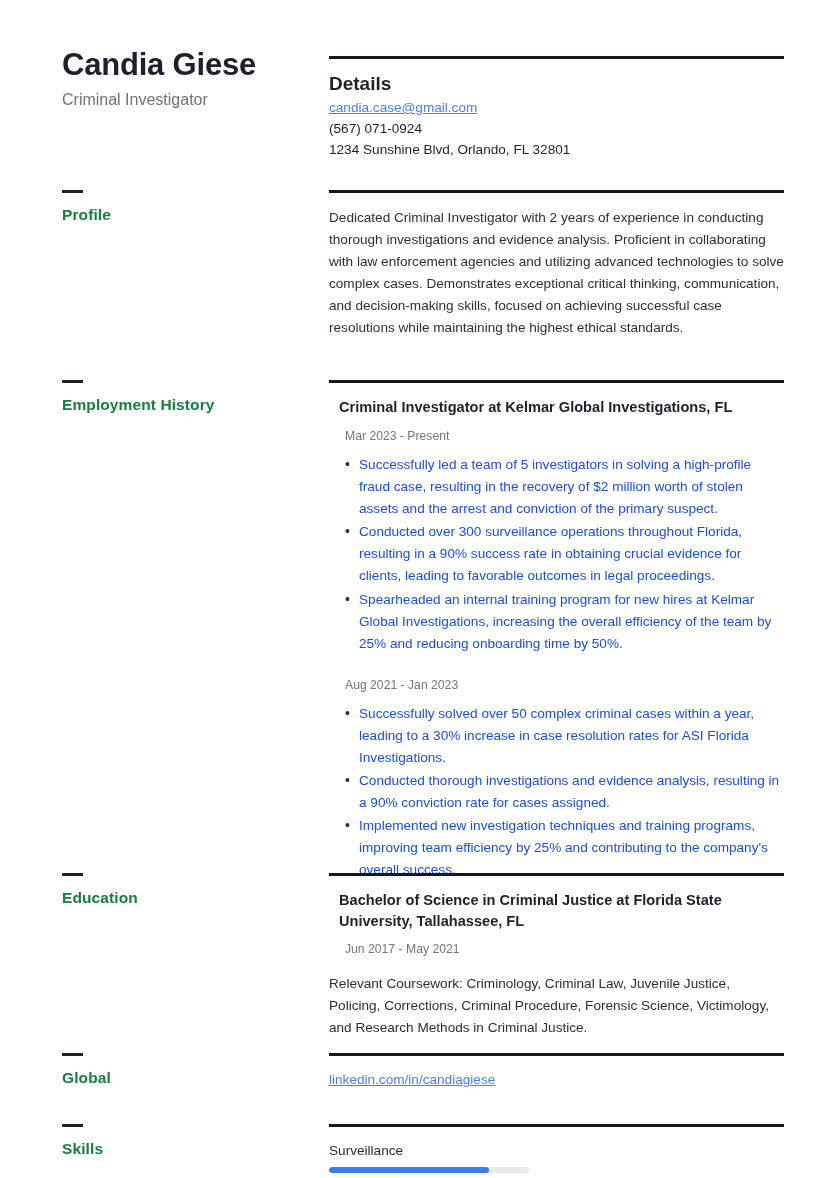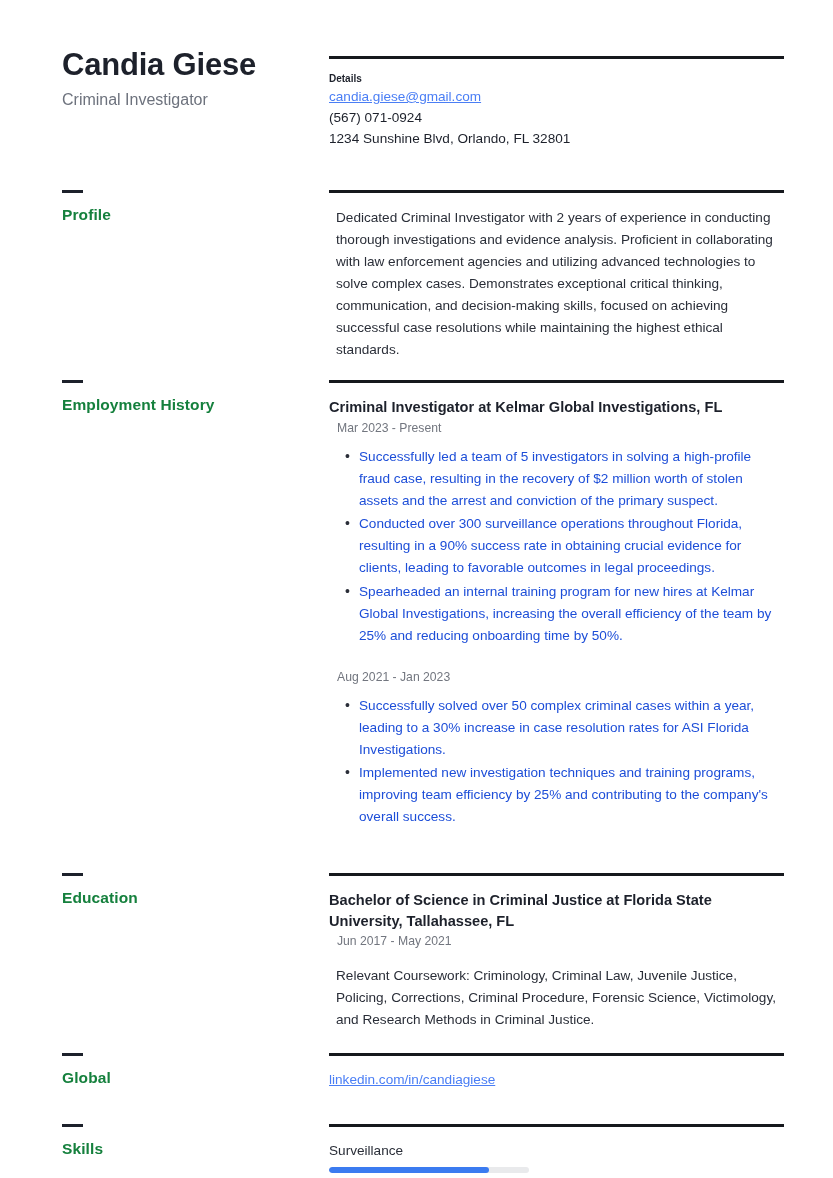--- a/index.html
+++ b/index.html
@@ -73,21 +73,21 @@
   .job-title {
     font-size: 16px;
     font-weight: normal;
     color: #6d727d;
     line-height: 1.3;
     margin: 7px 0 0 0;
   }
 
   
   .details-heading {
-    font-size: 10px;
+    font-size: 19px;
     font-weight: bold;
     color: #1d212b;
     margin: 0 0 3px 0;
   }
   .detail-line {
     font-size: 13.6px;
     line-height: 1.53;
     color: #1d212b;
   }
   a.link {
@@ -95,34 +95,34 @@
     text-decoration: underline;
     font-size: 13.6px;
     line-height: 1.53;
   }
 
   
   .body-text {
     font-size: 13.6px;
     line-height: 1.62;
     color: #2a2e38;
-    margin: 7px;
+    margin: 0;
   }
   .entry-title {
     font-size: 14.6px;
     font-weight: bold;
     color: #1d212b;
     line-height: 1.42;
-    margin: 0;
+    margin: 10px;
   }
   .entry-date {
     font-size: 12.2px;
     color: #72767f;
     line-height: 1.45;
-    margin: 2px 0 0 8px;
+    margin: 2px 0 0 16px;
   }
   ul.bullets {
     margin: 9px 0 0 0;
     padding: 0 0 0 22px;
     list-style: none;
   }
   ul.bullets li {
     font-size: 13.6px;
     line-height: 1.62;
     color: #1d4ed8;
@@ -168,21 +168,21 @@
 
   <div class="section" style="top:48px;">
     <div class="side">
       <h1 class="name">Candia Giese</h1>
       <div class="job-title">Criminal Investigator</div>
     </div>
     <div class="main" style="top:8px;">
       <div class="rule"></div>
       <div class="details-heading">Details</div>
       <div>
-        <a class="link" href="#">candia.giese@gmail.com</a>
+        <a class="link" href="#">candia.case@gmail.com</a>
       </div>
       <div class="detail-line">(567) 071-0924</div>
       <div class="detail-line">1234 Sunshine Blvd, Orlando, FL 32801</div>
     </div>
   </div>
 
   <div class="section" style="top:190px;">
     <div class="side">
       <div class="side-dash"></div>
       <div class="side-label">Profile</div>
@@ -208,20 +208,21 @@
           <li>Successfully led a team of 5 investigators in solving a high-profile fraud case, resulting in the recovery of $2 million worth of stolen assets and the arrest and conviction of the primary suspect.</li>
           <li>Conducted over 300 surveillance operations throughout Florida, resulting in a 90% success rate in obtaining crucial evidence for clients, leading to favorable outcomes in legal proceedings.</li>
           <li>Spearheaded an internal training program for new hires at Kelmar Global Investigations, increasing the overall efficiency of the team by 25% and reducing onboarding time by 50%.</li>
         </ul>
       </div>
 
       <div class="entry-block">
         <div class="entry-date">Aug 2021 - Jan 2023</div>
         <ul class="bullets">
           <li>Successfully solved over 50 complex criminal cases within a year, leading to a 30% increase in case resolution rates for ASI Florida Investigations.</li>
+          <li>Conducted thorough investigations and evidence analysis, resulting in a 90% conviction rate for cases assigned.</li>
           <li>Implemented new investigation techniques and training programs, improving team efficiency by 25% and contributing to the company's overall success.</li>
         </ul>
       </div>
     </div>
   </div>
 
   <div class="section" style="top:873px;">
     <div class="side">
       <div class="side-dash"></div>
       <div class="side-label">Education</div>

